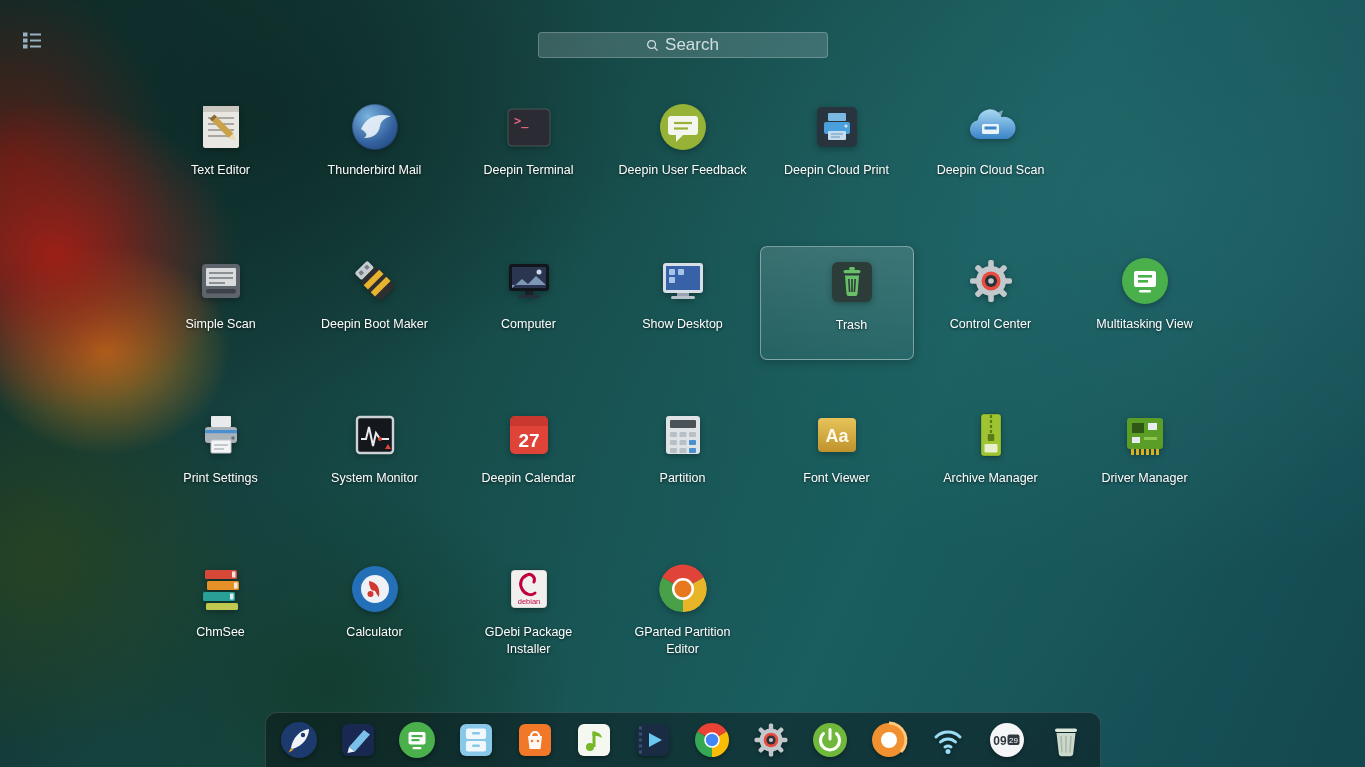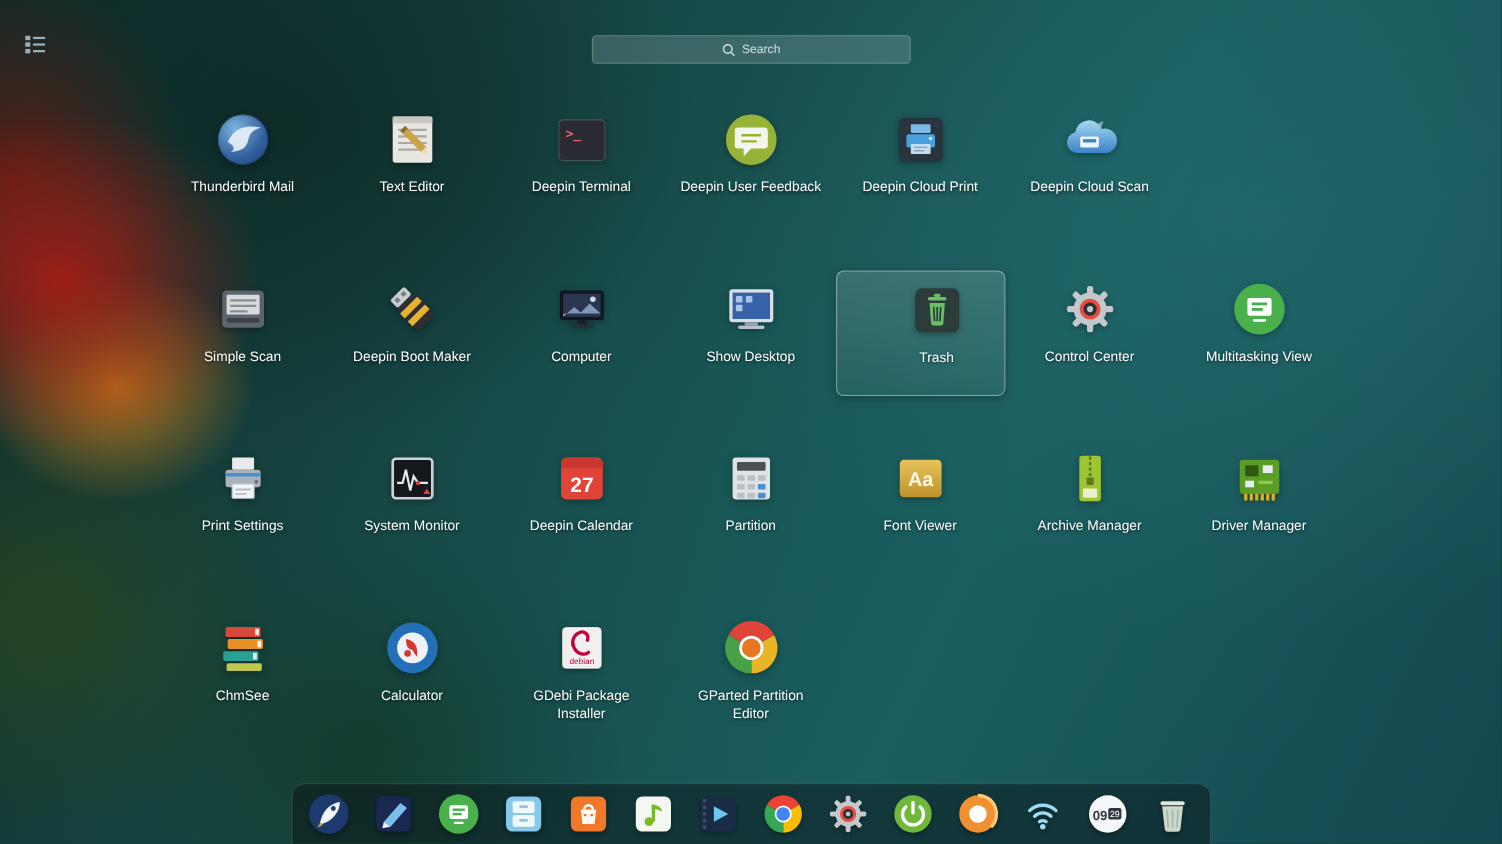--- a/index.html
+++ b/index.html
@@ -30,21 +30,21 @@
   .mode-toggle {
     position:absolute; top:29px; left:21px; width:22px; height:22px;
     display:flex; align-items:center; justify-content:center; cursor:pointer;
   }
   .searchbox {
     position:absolute; top:32px; left:50%; transform:translateX(-50%);
     width:290px; height:26px; border-radius:4px;
     background:rgba(190,205,210,0.22);
     border:1px solid rgba(255,255,255,0.22);
     display:flex; align-items:center; justify-content:center; gap:6px;
-    color:rgba(235,242,244,0.85); font-size:11px;
+    color:rgba(235,242,244,0.85); font-size:17px;
   }
   .searchbox .mag { display:flex; align-items:center; }
 
   
   .grid { position:absolute; top:92px; left:50%; transform:translateX(-50%); width:1078px; }
   .row { display:flex; height:114px; margin-bottom:40px; }
   .cell {
     width:154px; height:114px; border-radius:7px;
     display:flex; flex-direction:column; align-items:center;
     padding-top:9px; cursor:pointer;
@@ -104,54 +104,54 @@
     <span>Search</span>
   </div>
 
   <div class="grid">
 
     <div class="row">
 
       <div class="cell">
         <div class="app-icon">
           <svg viewBox="0 0 52 52">
+              <rect x="8" y="5" width="36" height="42" rx="2.5" fill="#e9e7e1"></rect>
+              <rect x="8" y="5" width="36" height="6" fill="#c9c7c0"></rect>
+              <g stroke="#a9a79f" stroke-width="2">
+                <line x1="13" y1="17" x2="39" y2="17"></line>
+                <line x1="13" y1="23" x2="39" y2="23"></line>
+                <line x1="13" y1="29" x2="39" y2="29"></line>
+                <line x1="13" y1="35" x2="33" y2="35"></line>
+              </g>
+              <g transform="rotate(-45 31 30)">
+                <rect x="28" y="13" width="6.5" height="24" fill="#caa24a"></rect>
+                <polygon points="28,37 34.5,37 31.2,44" fill="#e9dcb8"></polygon>
+                <rect x="28" y="10" width="6.5" height="3.5" fill="#8a6a3a"></rect>
+              </g>
+            </svg>
+        </div>
+        <div class="app-label">Text Editor</div>
+      </div>
+
+      <div class="cell">
+        <div class="app-icon">
+          <svg viewBox="0 0 52 52">
               <defs>
                 <radialGradient id="g-tb" cx="0.35" cy="0.28" r="0.95">
                   <stop offset="0" stop-color="#7ab4de"></stop>
                   <stop offset="0.6" stop-color="#33619e"></stop>
                   <stop offset="1" stop-color="#1d3f74"></stop>
                 </radialGradient>
               </defs>
               <circle cx="26" cy="26" r="23" fill="url(#g-tb)"></circle>
               <path d="M12 28 Q20 10 42 15 Q32 18 31 25 Q29 37 15 37 Q21 33 12 28 Z" fill="#e8f0f8" opacity="0.92"></path>
               <circle cx="26" cy="26" r="22.5" fill="none" stroke="rgba(0,0,0,0.25)"></circle>
             </svg>
         </div>
         <div class="app-label">Thunderbird Mail</div>
-      </div>
-
-      <div class="cell">
-        <div class="app-icon">
-          <svg viewBox="0 0 52 52">
-              <rect x="8" y="5" width="36" height="42" rx="2.5" fill="#e9e7e1"></rect>
-              <rect x="8" y="5" width="36" height="6" fill="#c9c7c0"></rect>
-              <g stroke="#a9a79f" stroke-width="2">
-                <line x1="13" y1="17" x2="39" y2="17"></line>
-                <line x1="13" y1="23" x2="39" y2="23"></line>
-                <line x1="13" y1="29" x2="39" y2="29"></line>
-                <line x1="13" y1="35" x2="33" y2="35"></line>
-              </g>
-              <g transform="rotate(-45 31 30)">
-                <rect x="28" y="13" width="6.5" height="24" fill="#caa24a"></rect>
-                <polygon points="28,37 34.5,37 31.2,44" fill="#e9dcb8"></polygon>
-                <rect x="28" y="10" width="6.5" height="3.5" fill="#8a6a3a"></rect>
-              </g>
-            </svg>
-        </div>
-        <div class="app-label">Text Editor</div>
       </div>
 
       <div class="cell">
         <div class="app-icon">
           <svg viewBox="0 0 52 52">
               <rect x="5" y="8" width="42" height="37" rx="4" fill="#2b2b33"></rect>
               <rect x="5" y="8" width="42" height="37" rx="4" fill="none" stroke="rgba(255,255,255,0.18)"></rect>
               <text x="11" y="24" font-family="DejaVu Sans Mono, monospace" font-size="12" font-weight="bold" fill="#e0647a">&gt;_</text>
             </svg>
         </div>

